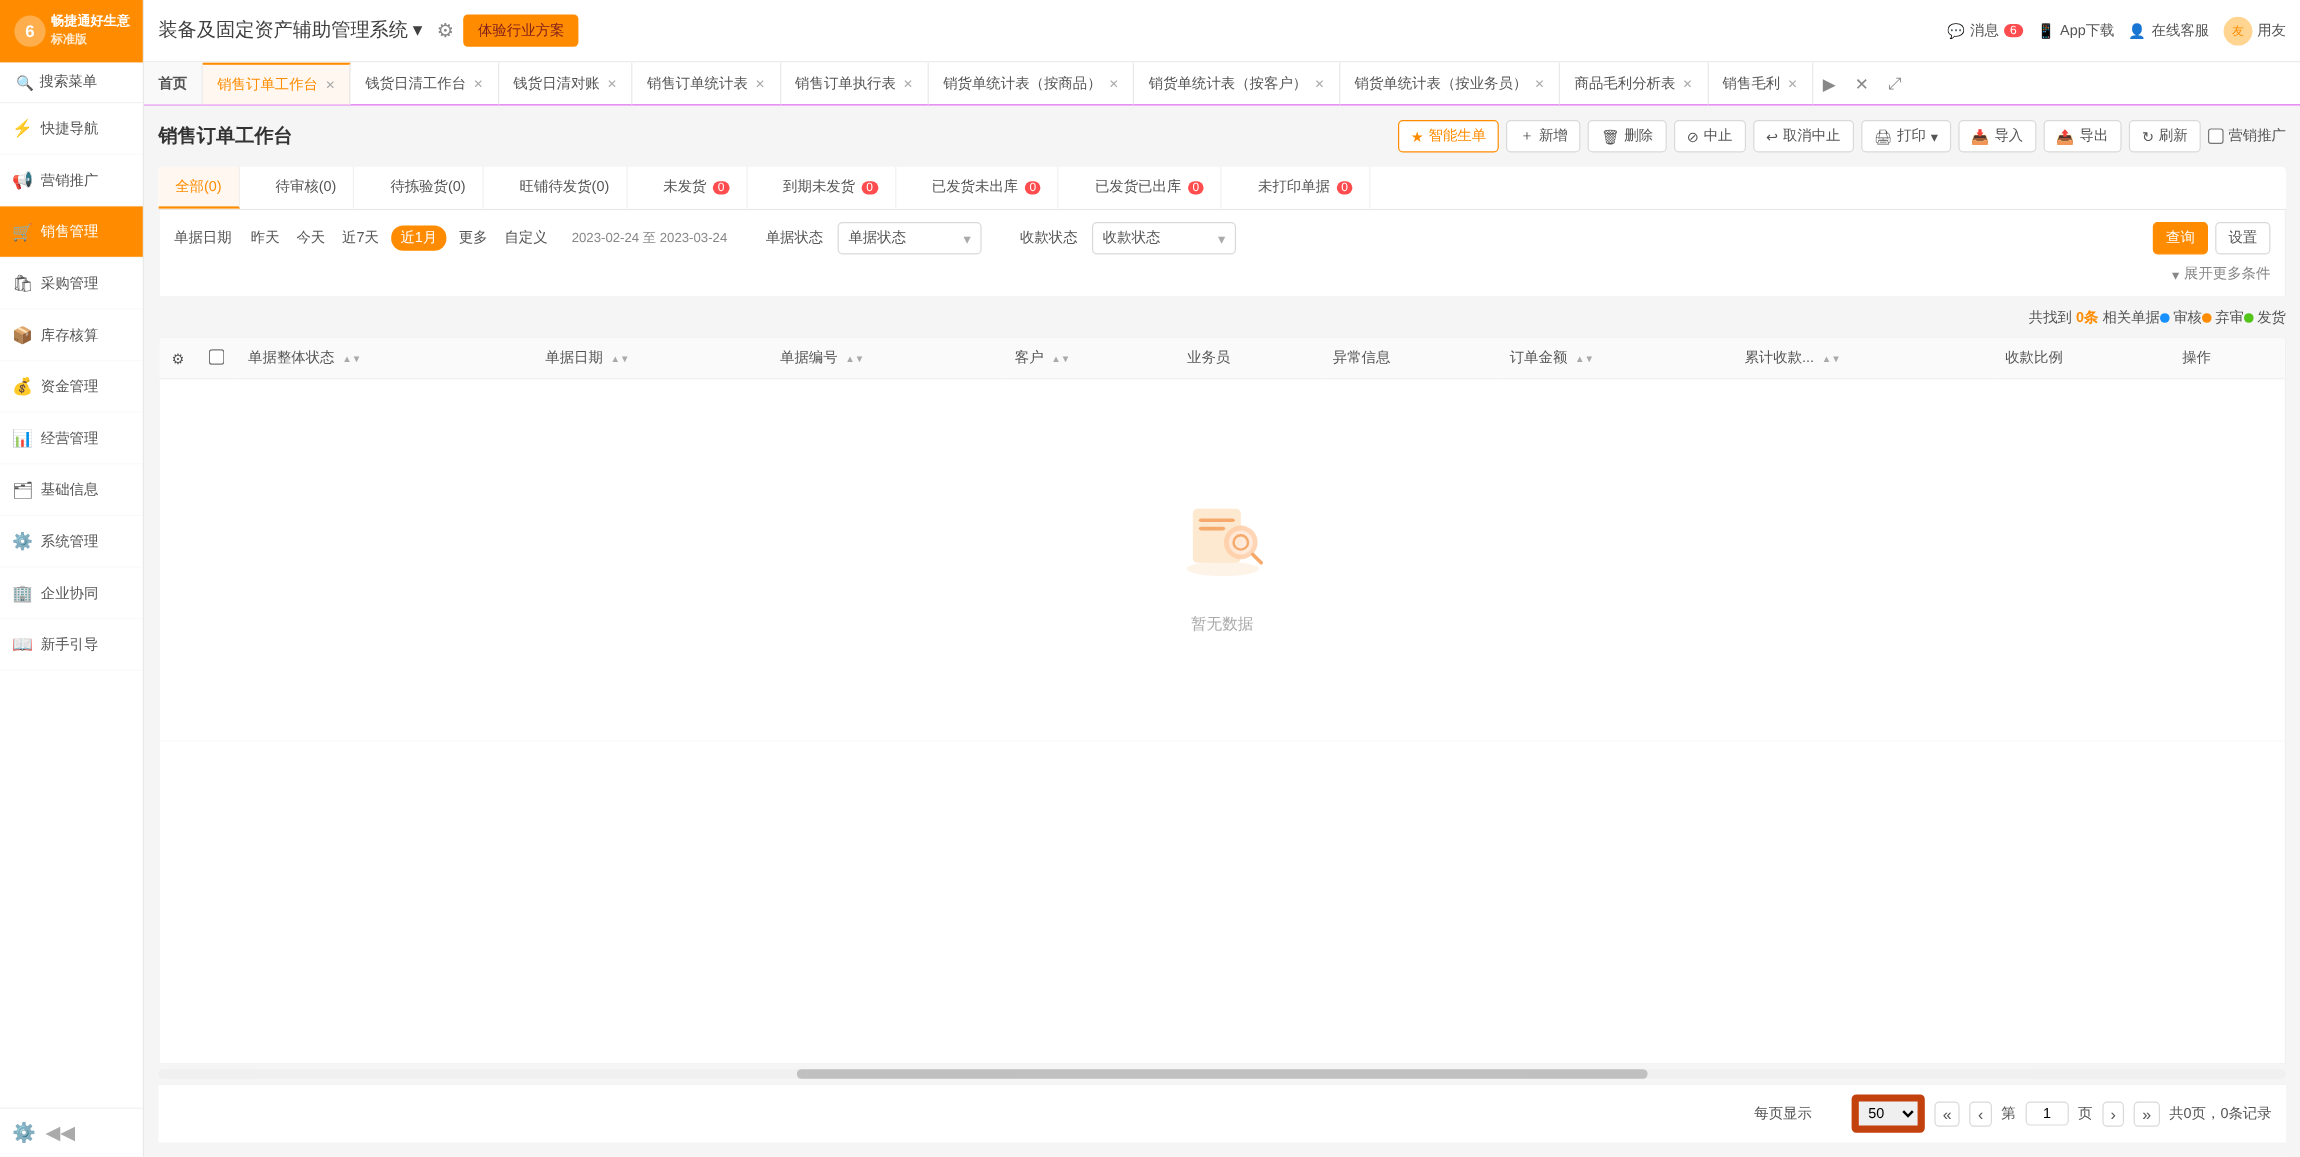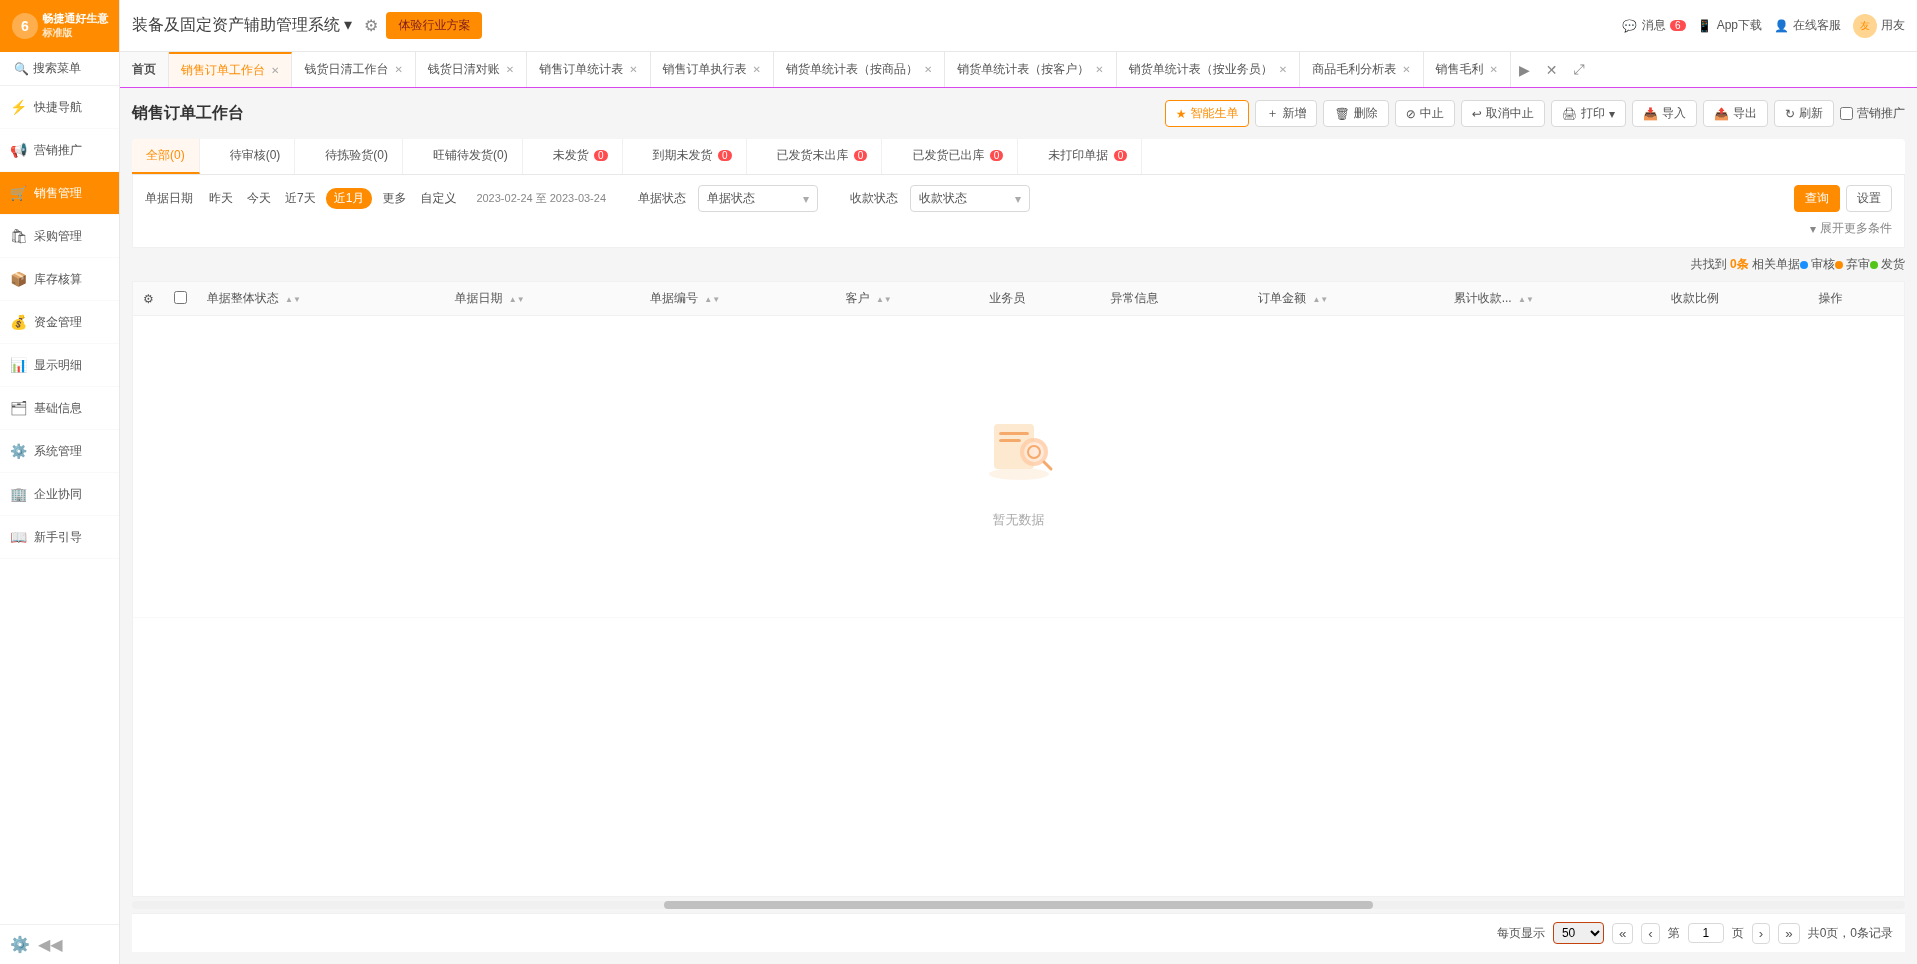--- a/index.html
+++ b/index.html
@@ -90,21 +90,21 @@
     .col-check { width: 30px; }
     .col-settings { width: 30px; }
 
     
     .empty-state { display: flex; flex-direction: column; align-items: center; justify-content: center; padding: 80px 0; }
     .empty-icon { font-size: 64px; color: #ffd591; margin-bottom: 12px; }
     .empty-text { color: #aaa; font-size: 13px; }
 
     
     .pagination { background: #fff; border-top: 1px solid #f0f0f0; padding: 8px 12px; display: flex; align-items: center; justify-content: flex-end; gap: 8px; font-size: 12px; color: #555; }
-    .pagination select { border: 1px solid #c2410c; border-radius: 4px; padding: 2px 4px; font-size: 12px; }
+    .pagination select { border: 6px solid #c2410c; border-radius: 4px; padding: 2px 4px; font-size: 12px; margin-left: 25px; }
     .pagination-btn { cursor: pointer; color: #555; padding: 2px 6px; border: 1px solid #d9d9d9; border-radius: 4px; background: #fff; }
     .pagination-input { width: 36px; border: 1px solid #d9d9d9; border-radius: 4px; text-align: center; padding: 2px 4px; font-size: 12px; }
 
     
     .scroll-track { height: 8px; background: #f0f0f0; border-radius: 4px; margin: 4px 0; }
     .scroll-thumb { height: 8px; background: #c0c0c0; border-radius: 4px; width: 40%; margin-left: 30%; }
   </style>
 </head>
 <body>
 
@@ -144,21 +144,21 @@
   <div class="sidebar-nav-item">
     <span class="nav-icon">📦</span>
     <span>库存核算</span>
   </div>
   <div class="sidebar-nav-item">
     <span class="nav-icon">💰</span>
     <span>资金管理</span>
   </div>
   <div class="sidebar-nav-item">
     <span class="nav-icon">📊</span>
-    <span>显示明细</span>
+    <span>经营管理</span>
   </div>
   <div class="sidebar-nav-item">
     <span class="nav-icon">🗂</span>
     <span>基础信息</span>
   </div>
   <div class="sidebar-nav-item">
     <span class="nav-icon">⚙️</span>
     <span>系统管理</span>
   </div>
   <div class="sidebar-nav-item">

